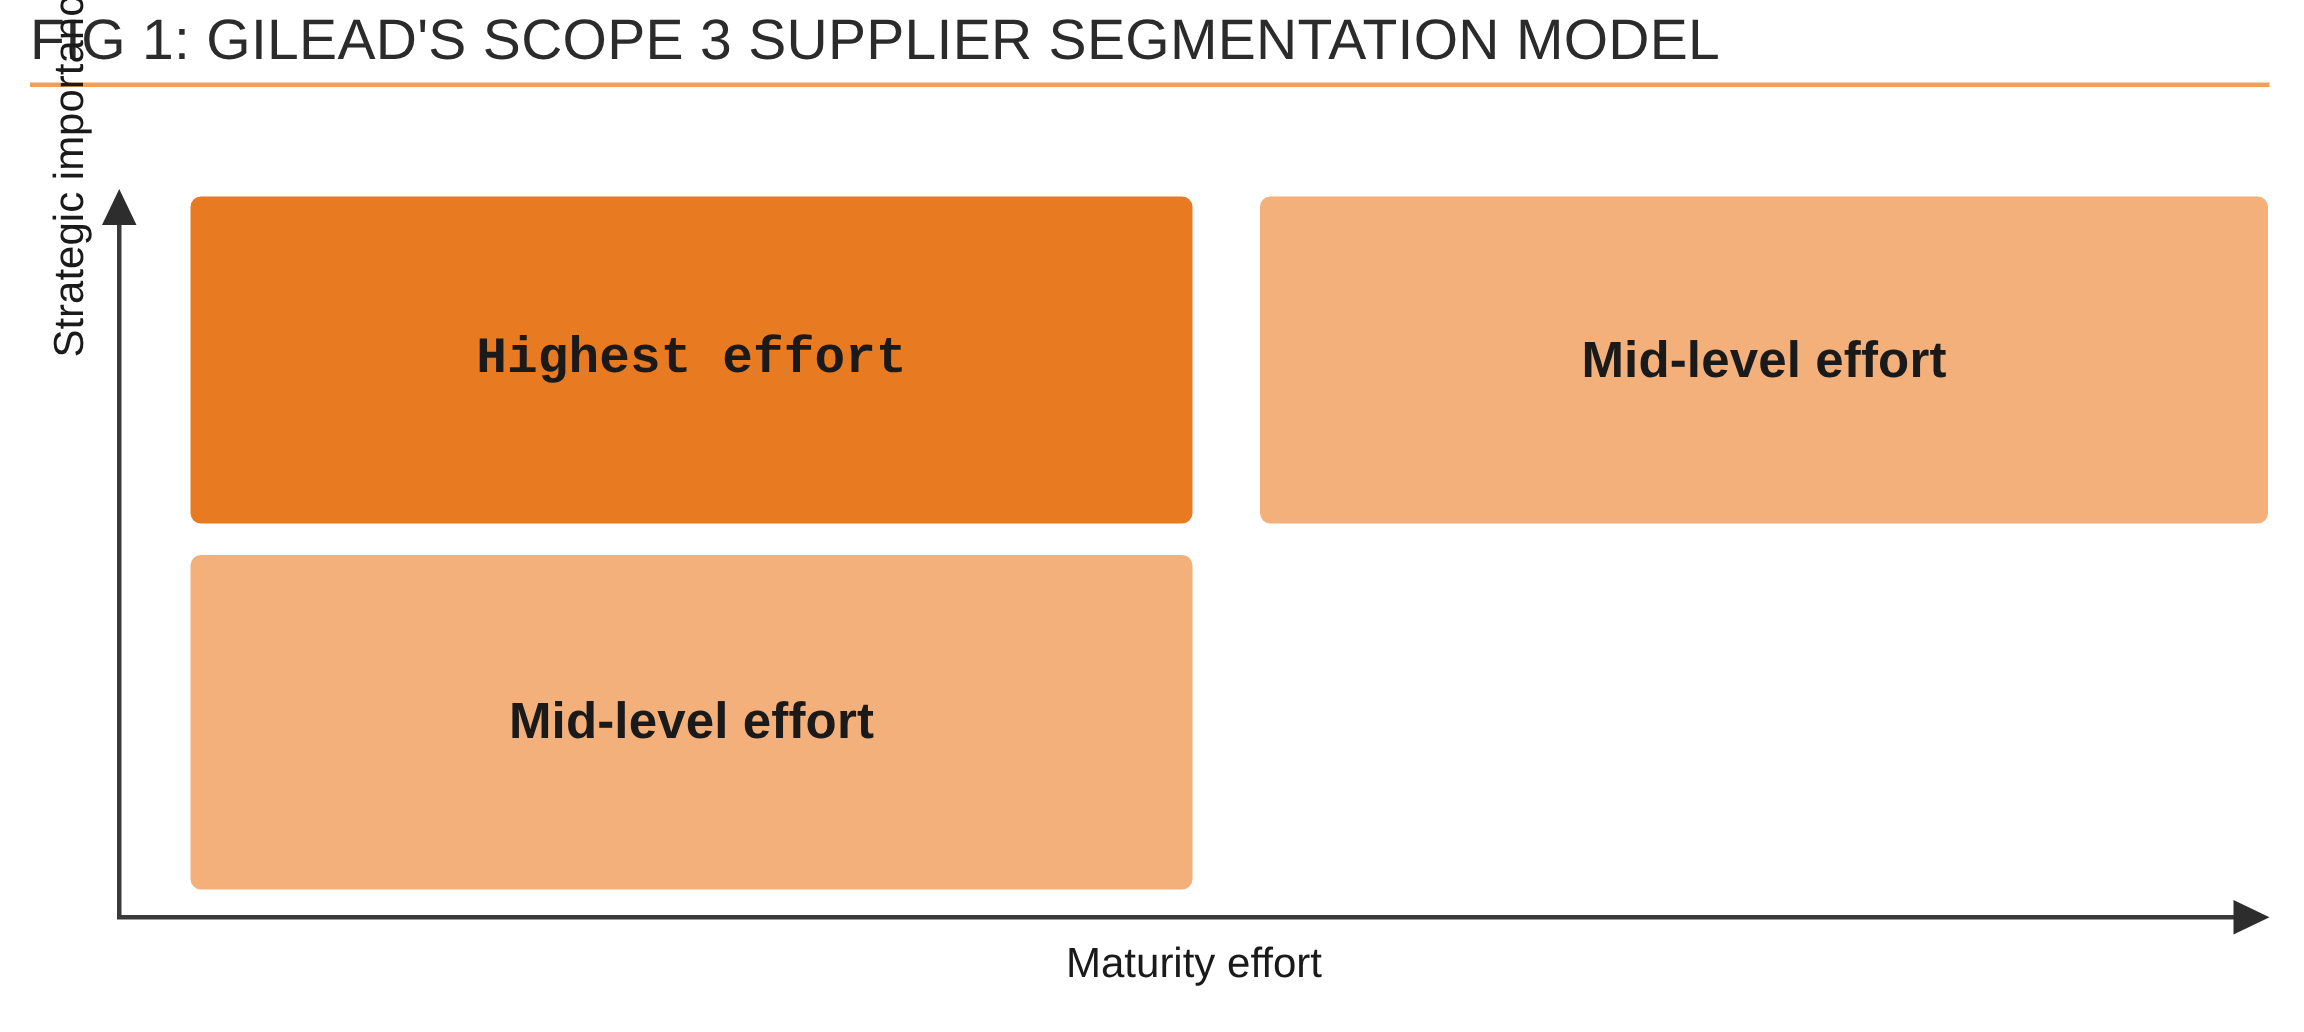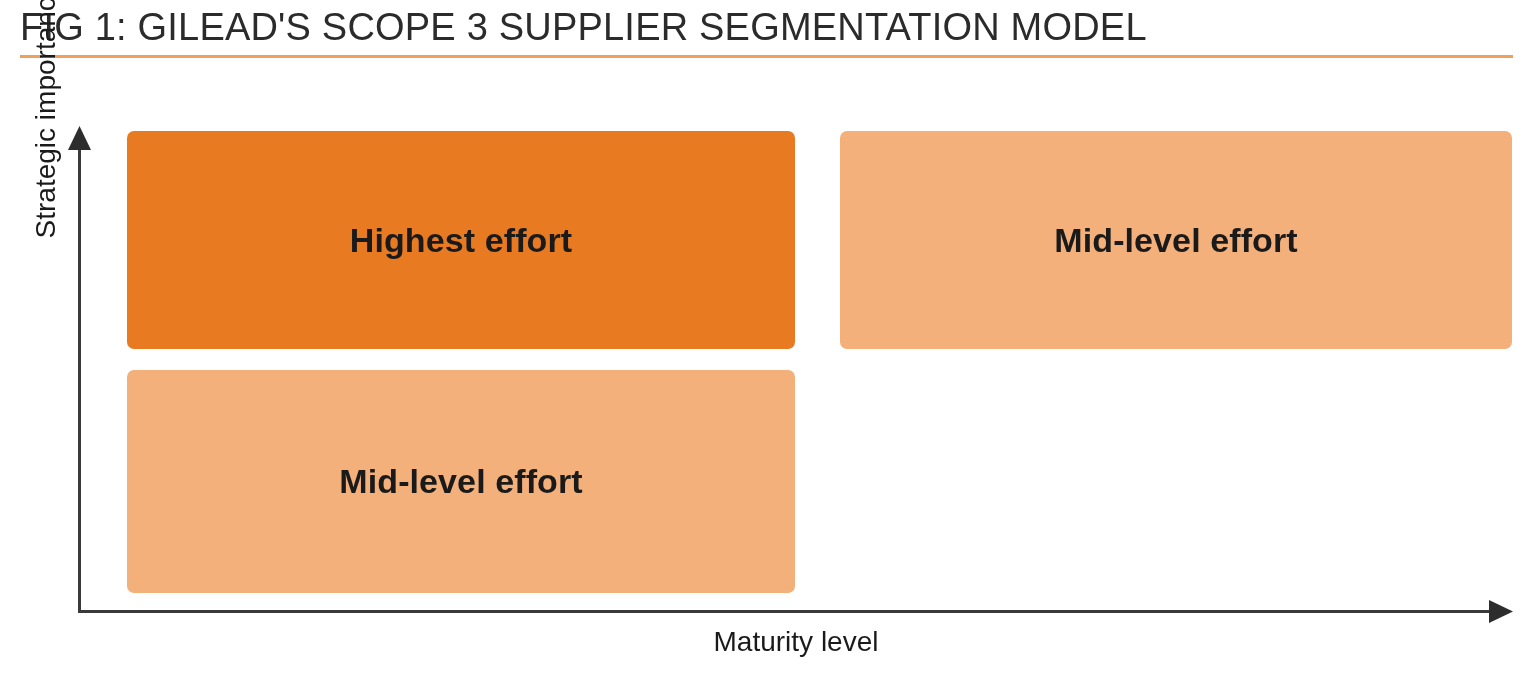--- a/index.html
+++ b/index.html
@@ -74,21 +74,21 @@
     box-sizing: border-box;
   }
   .quad-label {
     font-size: 34px;
     font-weight: bold;
     color: #1a1a1a;
     letter-spacing: 0.1px;
     white-space: nowrap;
   }
 
-  .quad-tl { left: 127px; top: 21px;  width: 668px; height: 218px; }
+  .quad-tl { left: 127px; top: 21px;  width: 668px; height: 218px; font-family: Liberation Mono, monospace; }
   .quad-tr { left: 840px; top: 21px;  width: 672px; height: 218px; }
   .quad-bl { left: 127px; top: 260px; width: 668px; height: 223px; }
   .quad-br { left: 840px; top: 260px; width: 672px; height: 223px; }
 
   
   .x-axis-label {
     position: absolute;
     left: 79px;
     top: 516px;
     width: 1434px;
@@ -146,20 +146,20 @@
 
     <div class="quad quad-tr" style="background:#F4B07A;">
       <span class="quad-label">Mid-level effort</span>
     </div>
 
     <div class="quad quad-bl" style="background:#F4B07A;">
       <span class="quad-label">Mid-level effort</span>
     </div>
 
 
-    <div class="x-axis-label">Maturity level</div>
+    <div class="x-axis-label">Maturity effort</div>
 
     <div class="y-axis-label-wrap">
       <div class="y-axis-label">Strategic importance</div>
     </div>
 
   </div>
 </div>
 
 </body></html>

